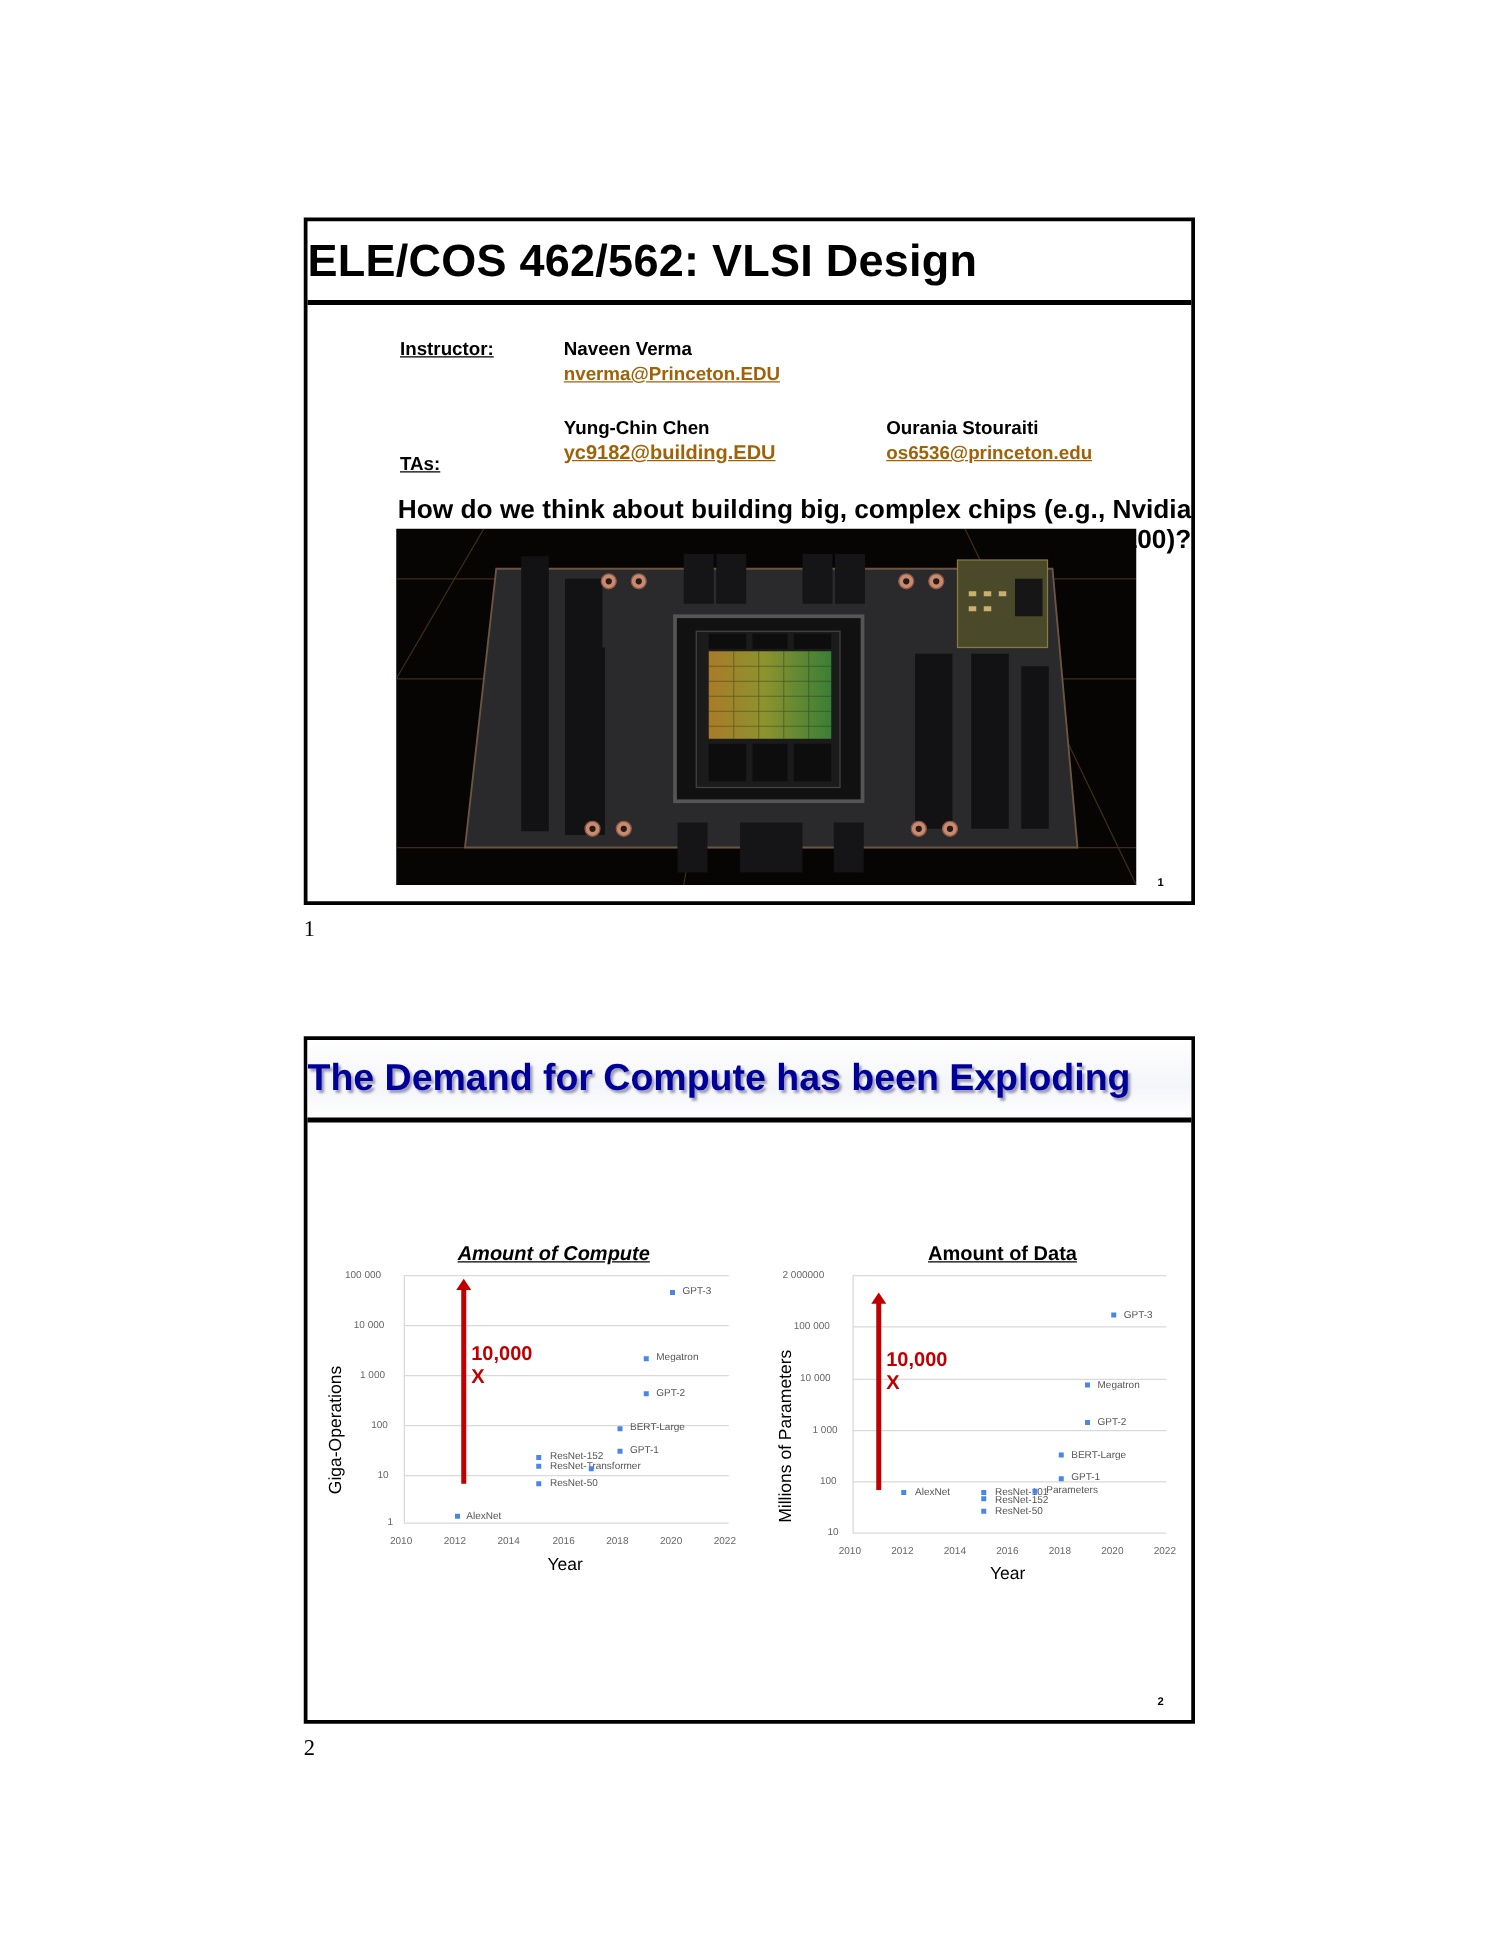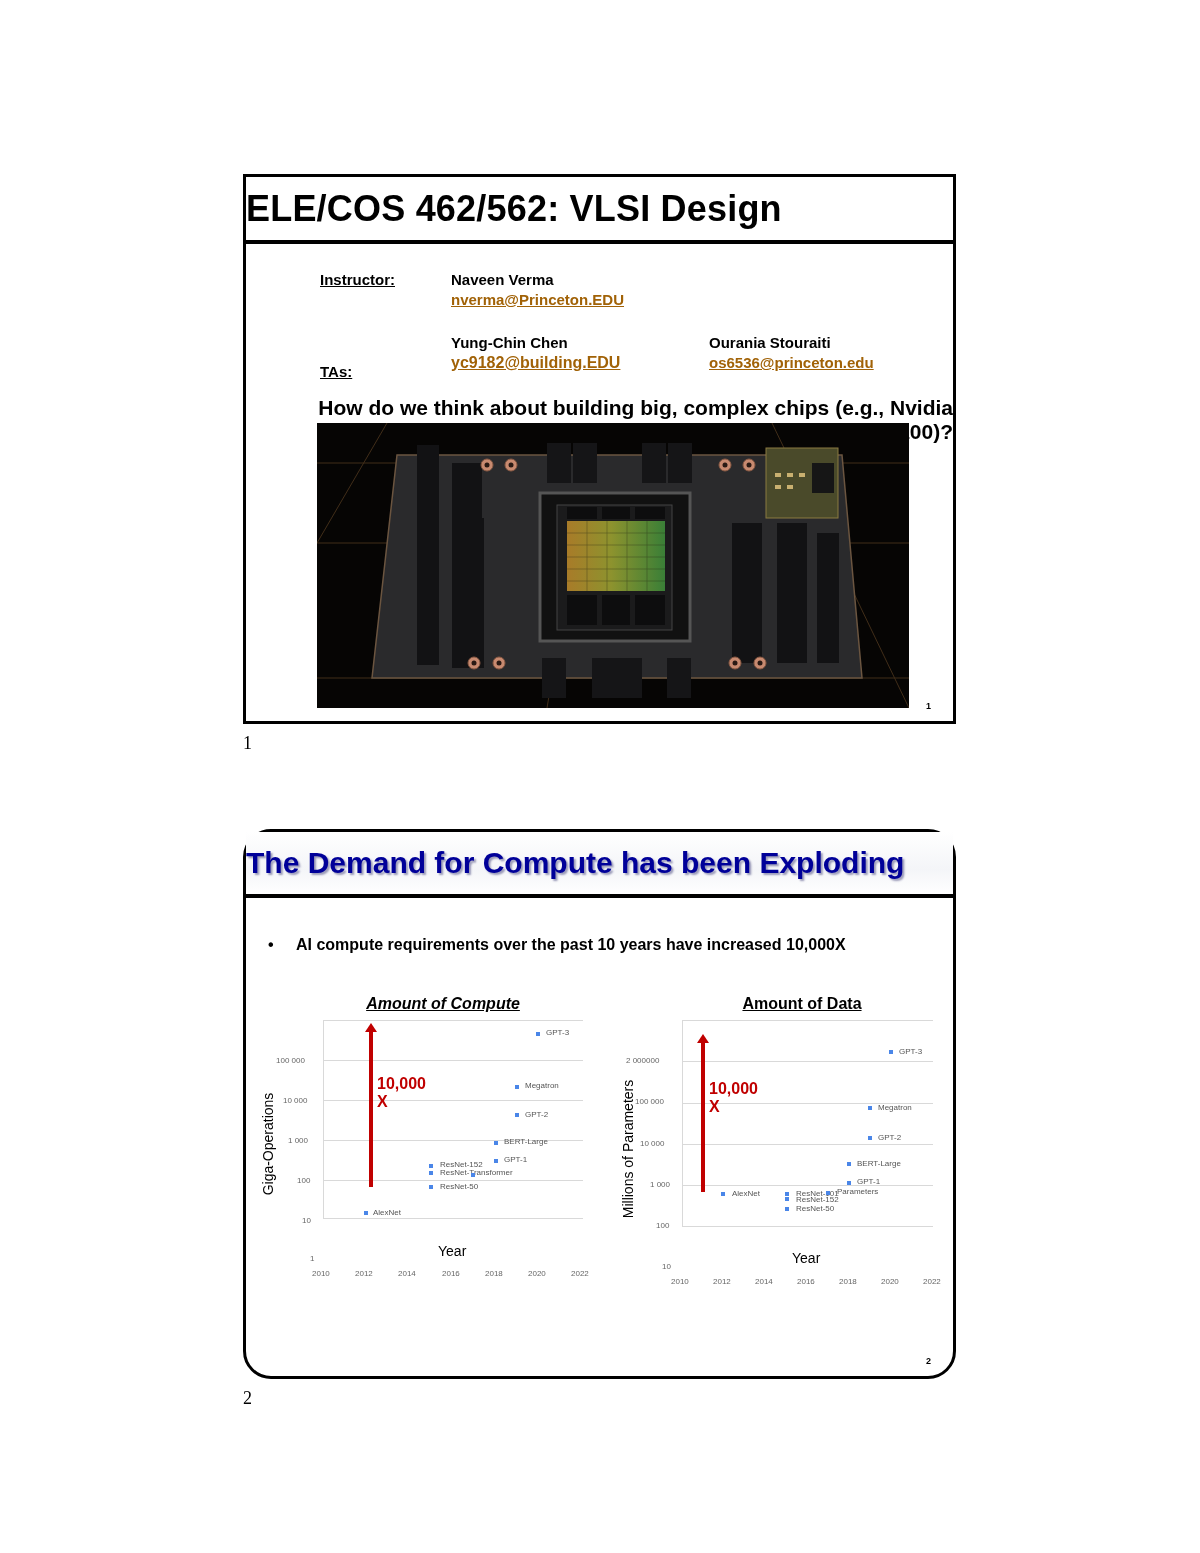--- a/index.html
+++ b/index.html
@@ -15,31 +15,31 @@
   #s1 { left: 243px; top: 174px; width: 713px; height: 550px; }
   #s1 .slide-header { height: 67px; }
   #s1 .title { font-size: 36px; font-weight: bold; letter-spacing: 0.2px; }
   .info { position: absolute; font-size: 15px; font-weight: bold; }
   .lbl { text-decoration: underline; }
   .email { color: #a16207; text-decoration: underline; }
   .question { position: absolute; left: 0; right: 0; top: 219px; text-align: right; font-size: 21px; font-weight: bold; }
   .chip-photo { position: absolute; left: 71px; top: 246px; width: 592px; height: 285px; background: #060504; overflow: hidden; }
 
   
-  #s2 { left: 243px; top: 829px; width: 713px; height: 550px; border-radius: 28px; }
+  #s2 { left: 243px; top: 829px; width: 713px; height: 550px; }
   #s2 .slide-header { height: 66px; background: linear-gradient(#fff, #f4f5f8 60%, #fff); }
   #s2 .title { font-size: 30px; font-weight: bold; color: #000099; text-shadow: 2px 2px 2px #9a9ab8; }
   .bullet { position: absolute; left: 22px; top: 104px; font-size: 16px; font-weight: bold; }
   .bullet .dot { display: inline-block; width: 28px; }
 
   .chart { position: absolute; }
   .chart-title { position: absolute; font-size: 16px; font-weight: bold; text-decoration: underline; text-align: center; }
   .ylabel { position: absolute; font-size: 14px; transform: rotate(-90deg); transform-origin: center; white-space: nowrap; text-align: center; }
   .xlabel { position: absolute; font-size: 14px; }
-  .tick { position: absolute; font-size: 8px; color: #666; white-space: nowrap; margin-top: 41px; }
+  .tick { position: absolute; font-size: 8px; color: #666; white-space: nowrap; }
   .grid { position: absolute; height: 1px; background: #d9d9d9; }
   .axis-v { position: absolute; width: 1px; background: #d9d9d9; }
   .pt { position: absolute; width: 4px; height: 4px; background: #4a86e8; }
   .pt-lbl { position: absolute; font-size: 8px; color: #555; white-space: nowrap; }
   .arrow { position: absolute; width: 4px; background: #c00000; }
   .arrow::before { content: ""; position: absolute; left: -4px; top: -8px; border-left: 6px solid transparent; border-right: 6px solid transparent; border-bottom: 9px solid #c00000; }
   .mult { position: absolute; font-size: 16px; font-weight: bold; color: #c00000; }
 </style>
 </head>
 <body>
@@ -162,23 +162,20 @@
 
   <span class="slide-num" style="right:22px; bottom:10px;">1</span>
 </div>
 <span class="page-num" style="left:243px; top:733px;">1</span>
 
 <div class="slide" id="s2">
   <div class="slide-header">
     <span class="title">The Demand for Compute has been Exploding</span>
   </div>
 
-  <div class="bullet">
-    <span class="dot">•</span><span>AI compute requirements over the past 10 years have increased 10,000X</span>
-  </div>
 
   <div class="chart" style="left:0; top:0;">
     <div class="chart-title" style="left:97px; top:163px; width:200px;font-style:italic;">Amount of Compute</div>
     <div class="ylabel" style="left:-38px; top:304px; width:120px;">Giga-Operations</div>
     <div class="xlabel" style="left:192px; top:411px;">Year</div>
 
     <div class="axis-v" style="left:77px; top:188px; height:198px;"></div>
     <div class="grid" style="left:77px; top:188px; width:260px;"></div>
     <div class="grid" style="left:77px; top:228px; width:260px;"></div>
     <div class="grid" style="left:77px; top:268px; width:260px;"></div>

